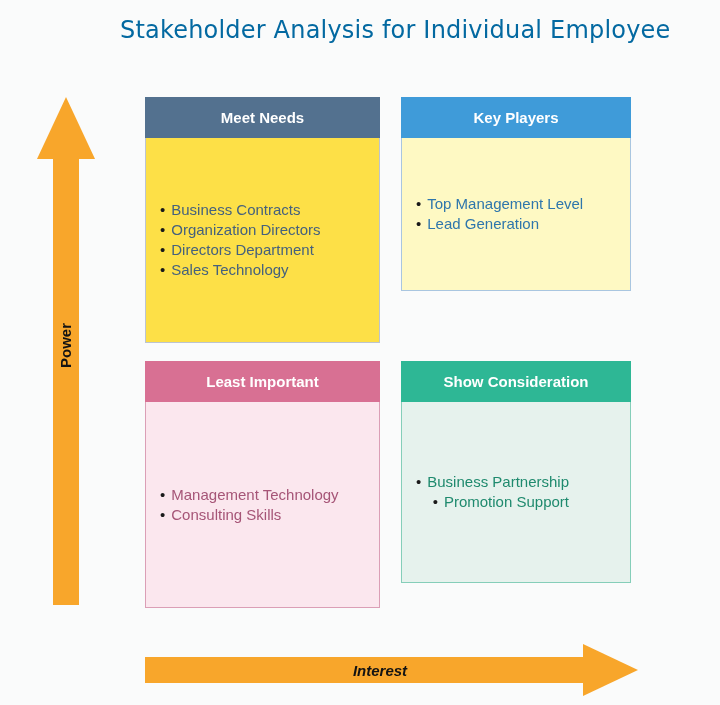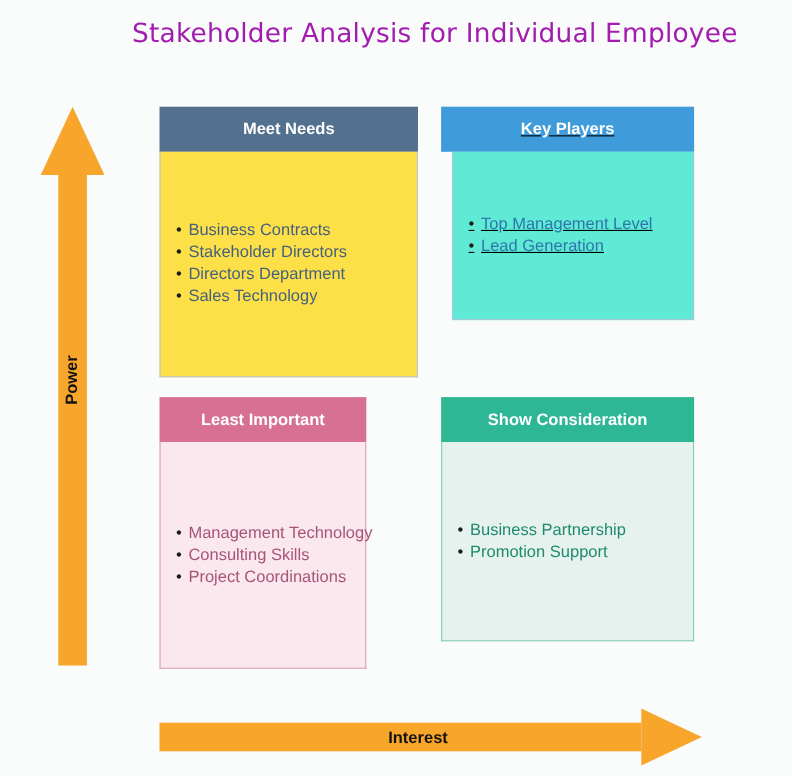--- a/index.html
+++ b/index.html
@@ -9,29 +9,29 @@
     font-family:"Liberation Sans", sans-serif;
     position:relative;
     overflow:hidden;
   }
   .canvas{position:absolute;left:0;top:0;width:720px;height:705px;}
 
   .diagram-title{
     position:absolute;left:120px;top:16px;width:540px;
     text-align:right;
     font-family:"DejaVu Sans", sans-serif;
-    font-size:24px;color:#a21caf;letter-spacing:0.2px;
+    font-size:24px;color:#0369a1;letter-spacing:0.2px;
     white-space:nowrap;
   }
 
   
   .quadrant{position:absolute;display:flex;flex-direction:column;}
   .q-meet-needs        {left:145px;top:97px; width:235px;height:246px;}
-  .q-key-players       {left:401px;top:97px; width:230px;height:194px;text-decoration:underline;}
-  .q-least-important   {left:145px;top:361px;width:188px;height:247px;}
+  .q-key-players       {left:401px;top:97px; width:230px;height:194px;}
+  .q-least-important   {left:145px;top:361px;width:235px;height:247px;}
   .q-show-consideration{left:401px;top:361px;width:230px;height:222px;}
 
   .q-header{
     height:41px;flex:0 0 41px;
     display:flex;align-items:center;justify-content:center;
     color:#fff;font-weight:bold;font-size:15px;
   }
   .q-body{
     flex:1 1 auto;
     border:1px solid #ccc;border-top:none;
@@ -80,58 +80,57 @@
   <div class="diagram-title">Stakeholder Analysis for Individual Employee</div>
 
   <div class="arrow-fill v-shaft" style="background: rgb(248, 166, 43);"></div>
   <div class="v-head" style="border-bottom-color: rgb(248, 166, 43);"></div>
   <div class="y-axis-label">
     <span style="color: rgb(19, 19, 19);">Power</span>
   </div>
 
   <div class="arrow-fill h-shaft" style="background: rgb(248, 166, 43);"></div>
   <div class="h-head" style="border-left-color: rgb(248, 166, 43);"></div>
-  <div class="x-axis-label" style="color: rgb(19, 19, 19);">Interest</div>
+  <div class="x-axis-label" style="color: rgb(19, 19, 19); font-style: italic;">Interest</div>
 
   <div class="quadrant q-meet-needs">
     <div class="q-header" style="background: rgb(83, 113, 143);">Meet Needs</div>
     <div class="q-body" style="background: #fde047; border-color: rgb(188, 196, 208); color: rgb(69, 97, 125);">
       <ul>
         <li><span class="bullet" style="color: rgb(26, 26, 26);">•</span><span>Business Contracts</span></li>
-        <li><span class="bullet" style="color: rgb(26, 26, 26);">•</span><span>Stakeholder Directors</span></li>
+        <li><span class="bullet" style="color: rgb(26, 26, 26);">•</span><span>Organization Directors</span></li>
         <li><span class="bullet" style="color: rgb(26, 26, 26);">•</span><span>Directors Department</span></li>
         <li><span class="bullet" style="color: rgb(26, 26, 26);">•</span><span>Sales Technology</span></li>
       </ul>
     </div>
   </div>
 
   <div class="quadrant q-key-players">
     <div class="q-header" style="background: rgb(63, 155, 217);">Key Players</div>
-    <div class="q-body" style="background: #5eead4; border-color: rgb(169, 198, 224); color: rgb(46, 118, 172); margin-left: 10px;">
+    <div class="q-body" style="background: #fef9c3; border-color: rgb(169, 198, 224); color: rgb(46, 118, 172);">
       <ul>
         <li><span class="bullet" style="color: rgb(26, 26, 26);">•</span><span>Top Management Level</span></li>
         <li><span class="bullet" style="color: rgb(26, 26, 26);">•</span><span>Lead Generation</span></li>
       </ul>
     </div>
   </div>
 
   <div class="quadrant q-least-important">
     <div class="q-header" style="background: rgb(216, 112, 147);">Least Important</div>
     <div class="q-body" style="background: rgb(251, 231, 238); border-color: rgb(219, 159, 182); color: rgb(166, 85, 119);">
       <ul>
         <li><span class="bullet" style="color: rgb(26, 26, 26);">•</span><span>Management Technology</span></li>
         <li><span class="bullet" style="color: rgb(26, 26, 26);">•</span><span>Consulting Skills</span></li>
-        <li><span class="bullet" style="color: rgb(26, 26, 26);">•</span><span>Project Coordinations</span></li>
       </ul>
     </div>
   </div>
 
   <div class="quadrant q-show-consideration">
     <div class="q-header" style="background: rgb(46, 183, 149);">Show Consideration</div>
-    <div class="q-body" style="background: rgb(230, 242, 237); border-color: rgb(133, 206, 185); color: rgb(31, 138, 110);">
+    <div class="q-body" style="background: rgb(230, 242, 237); border-color: rgb(133, 206, 185); color: rgb(31, 138, 110); text-align: right;">
       <ul>
         <li><span class="bullet" style="color: rgb(26, 26, 26);">•</span><span>Business Partnership</span></li>
         <li><span class="bullet" style="color: rgb(26, 26, 26);">•</span><span>Promotion Support</span></li>
       </ul>
     </div>
   </div>
 
 </div>
 
 </body></html>

